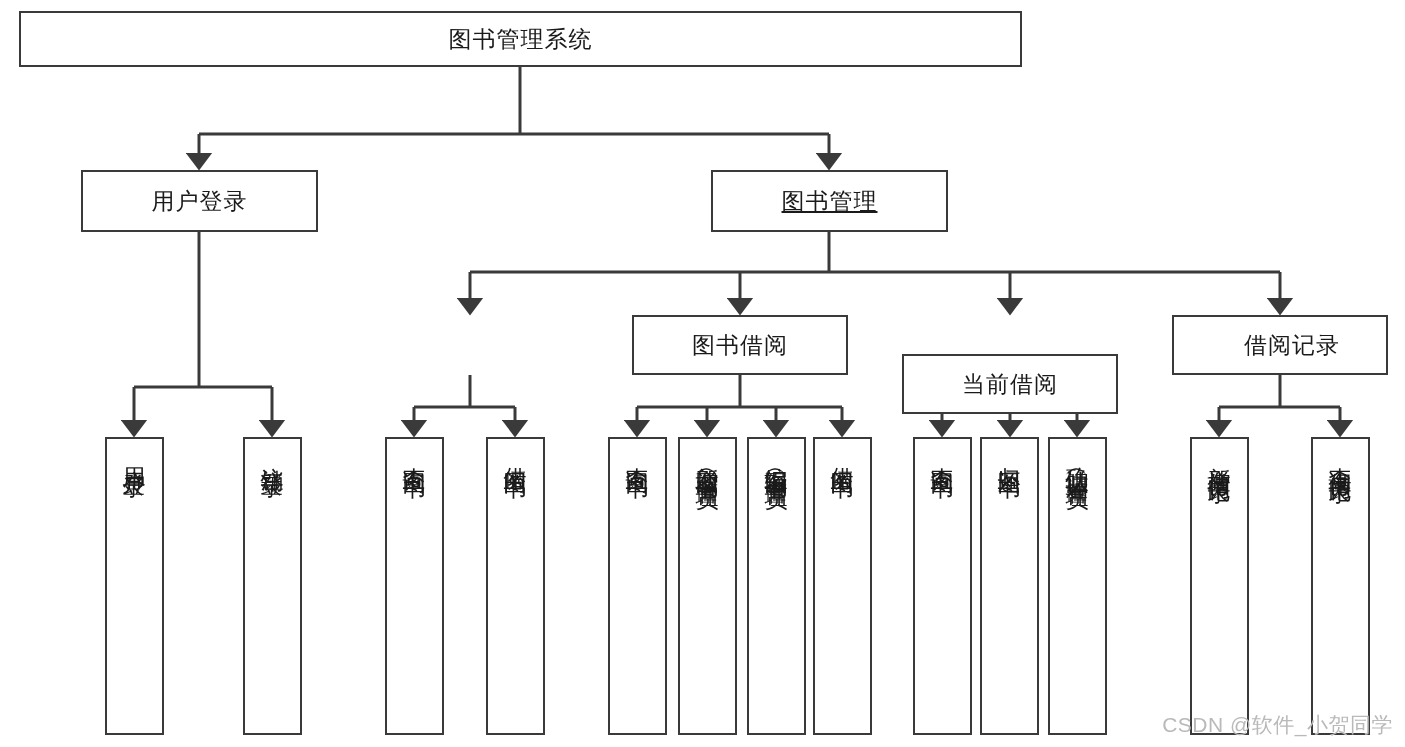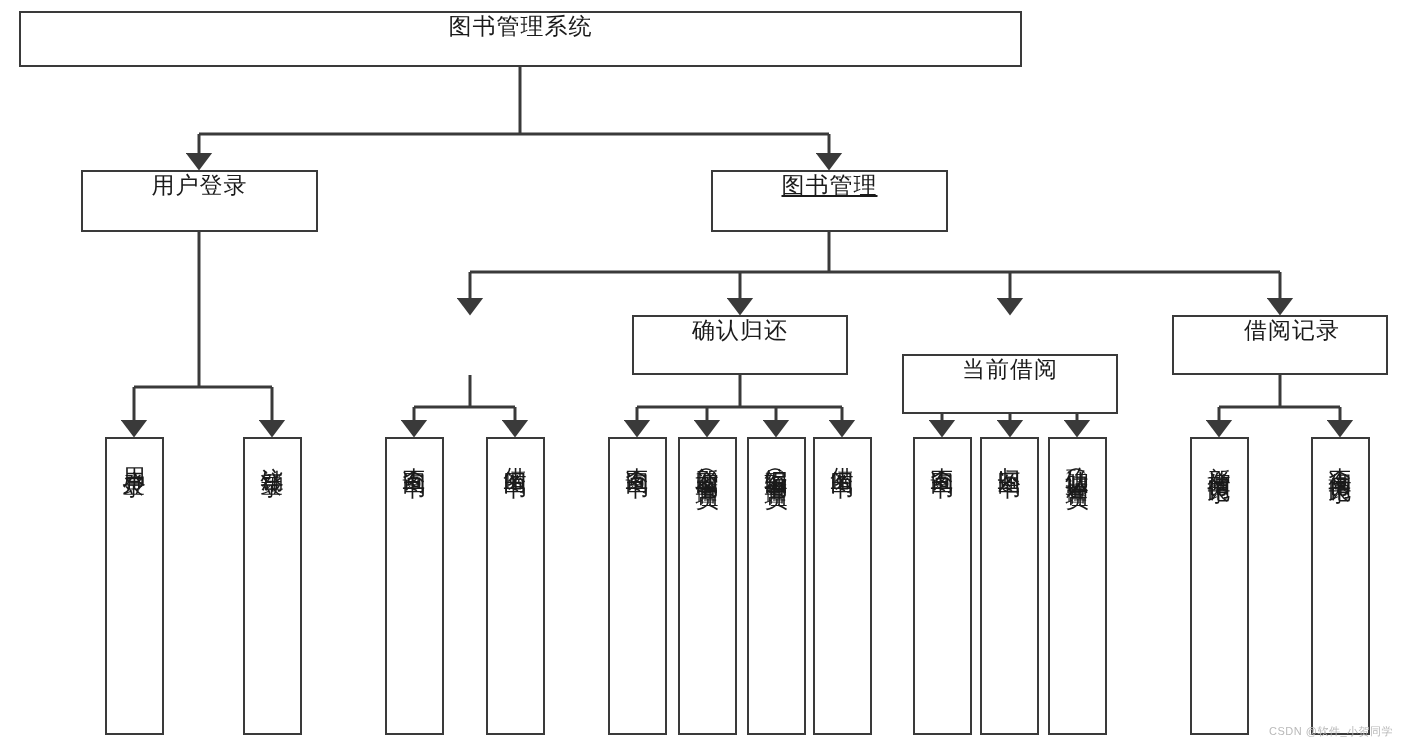--- a/index.html
+++ b/index.html
@@ -22,20 +22,21 @@
     width: 1405px;
     height: 747px;
     pointer-events: none;
   }
   .node {
     position: absolute;
     box-sizing: border-box;
     background: #ffffff;
     border: 2px solid #3a3a3a;
     display: flex;
+    align-items: center;
     justify-content: center;
     color: #1a1a1a;
   }
   .node-label {
     display: block;
     text-align: center;
     letter-spacing: 1px;
   }
   .node.h .node-label {
     font-size: 23px;
@@ -52,21 +53,21 @@
     text-orientation: upright;
     font-size: 23px;
     line-height: 30px;
     letter-spacing: 3px;
     white-space: nowrap;
   }
   .watermark {
     position: absolute;
     right: 12px;
     bottom: 8px;
-    font-size: 11px;
+    font-size: 21px;
     color: #b9b9b9;
     letter-spacing: 0.5px;
     white-space: nowrap;
     font-family: "Liberation Sans", "DejaVu Sans", sans-serif;
   }
 </style>
 </head>
 <body>
 
 <div id="canvas">
@@ -126,21 +127,21 @@
   </div>
 
   <div class="node h" style="left:81px;top:170px;width:237px;height:62px;">
     <span class="node-label">用户登录</span>
   </div>
   <div class="node h" style="left:711px;top:170px;width:237px;height:62px;text-decoration:underline;">
     <span class="node-label">图书管理</span>
   </div>
 
   <div class="node h" style="left:632px;top:315px;width:216px;height:60px;">
-    <span class="node-label">确认归还</span>
+    <span class="node-label">图书借阅</span>
   </div>
   <div class="node h" style="left:902px;top:315px;width:216px;height:60px;margin-top:39px;">
     <span class="node-label">当前借阅</span>
   </div>
   <div class="node h" style="left:1172px;top:315px;width:216px;height:60px;padding-left:24px;">
     <span class="node-label">借阅记录</span>
   </div>
 
   <div class="node v" style="left:105px;top:437px;width:59px;height:298px;">
     <span class="node-label">用户登录</span>

